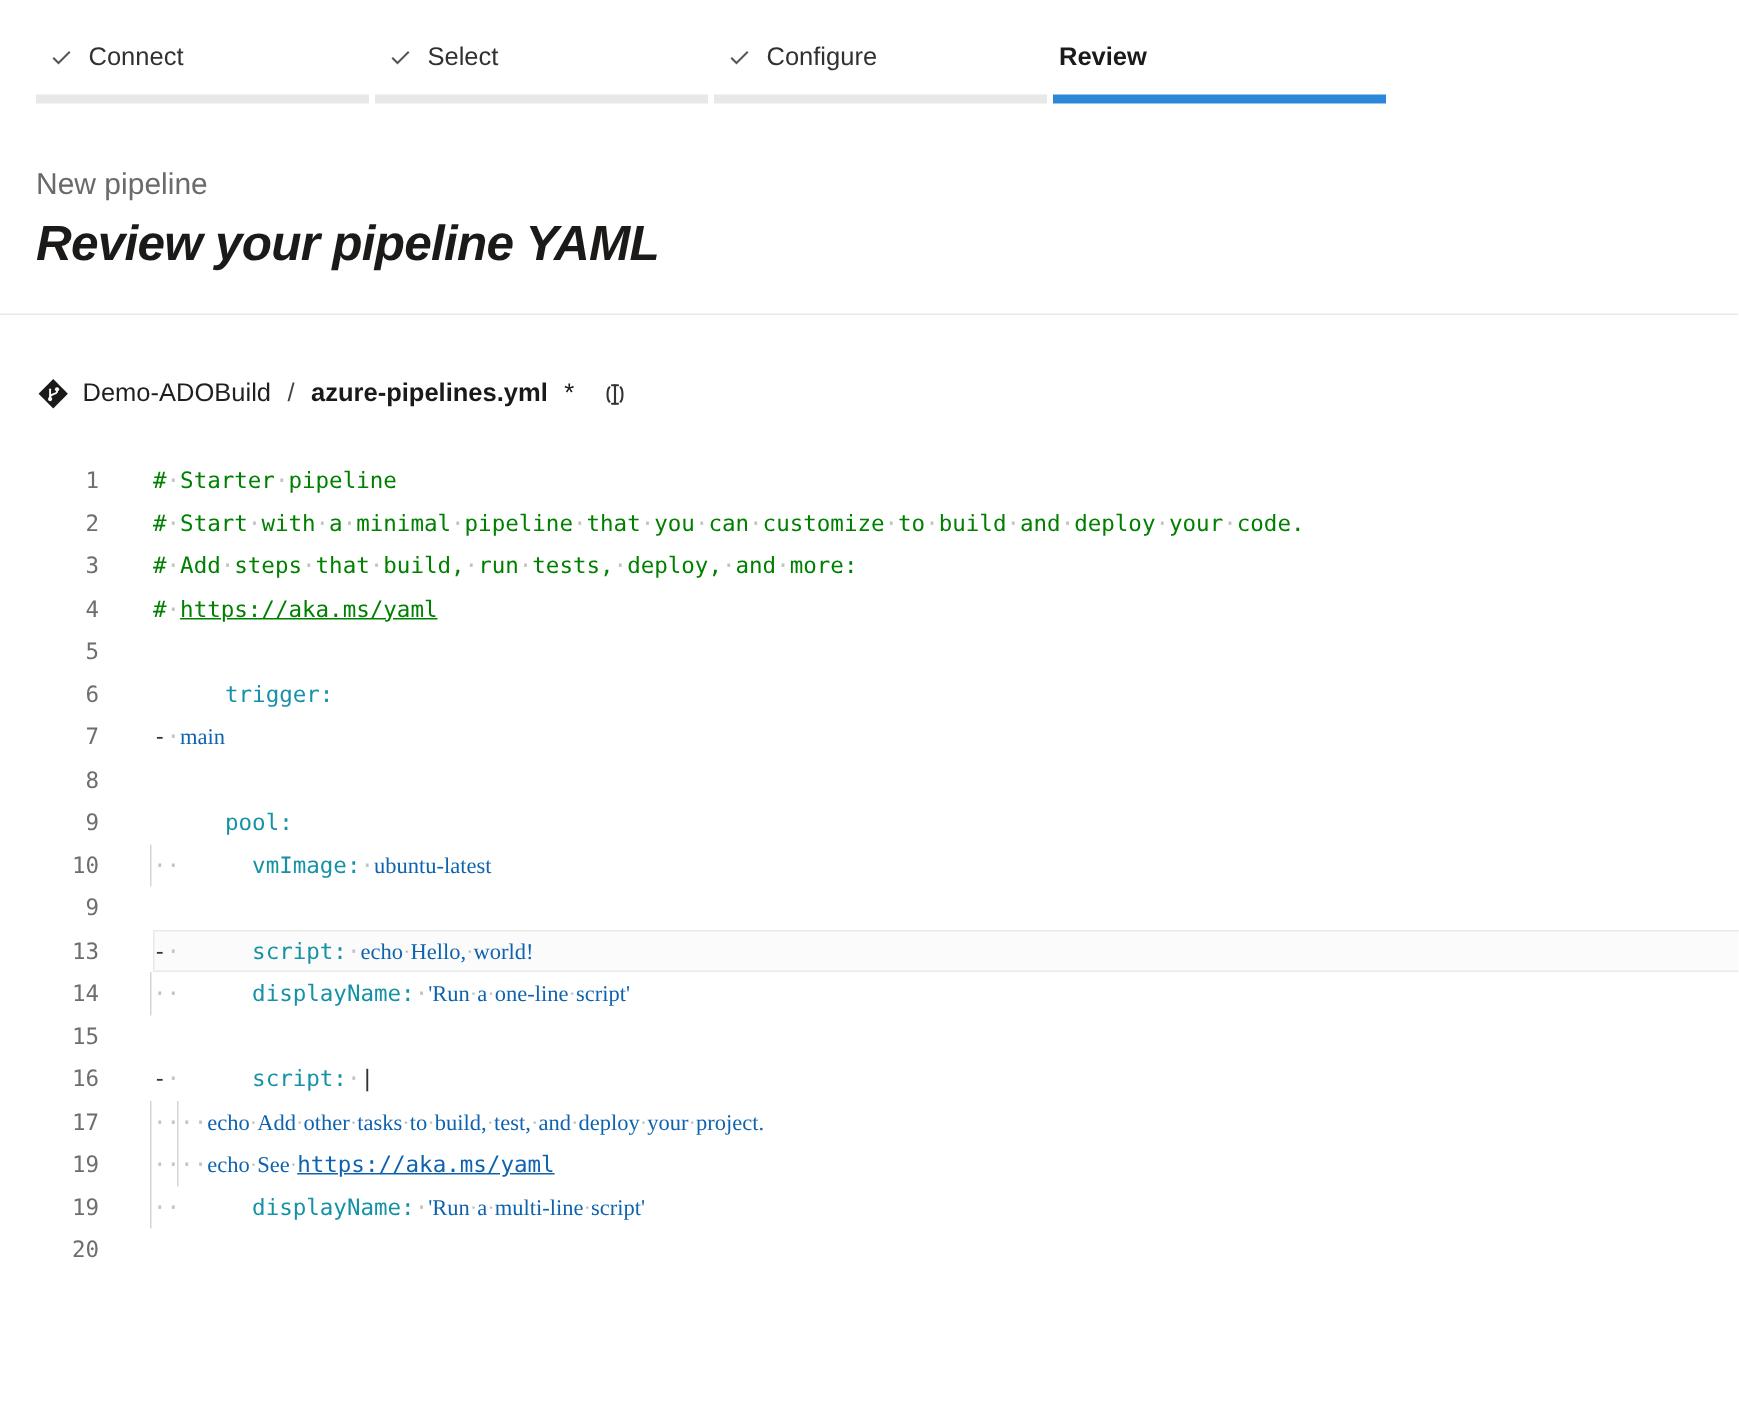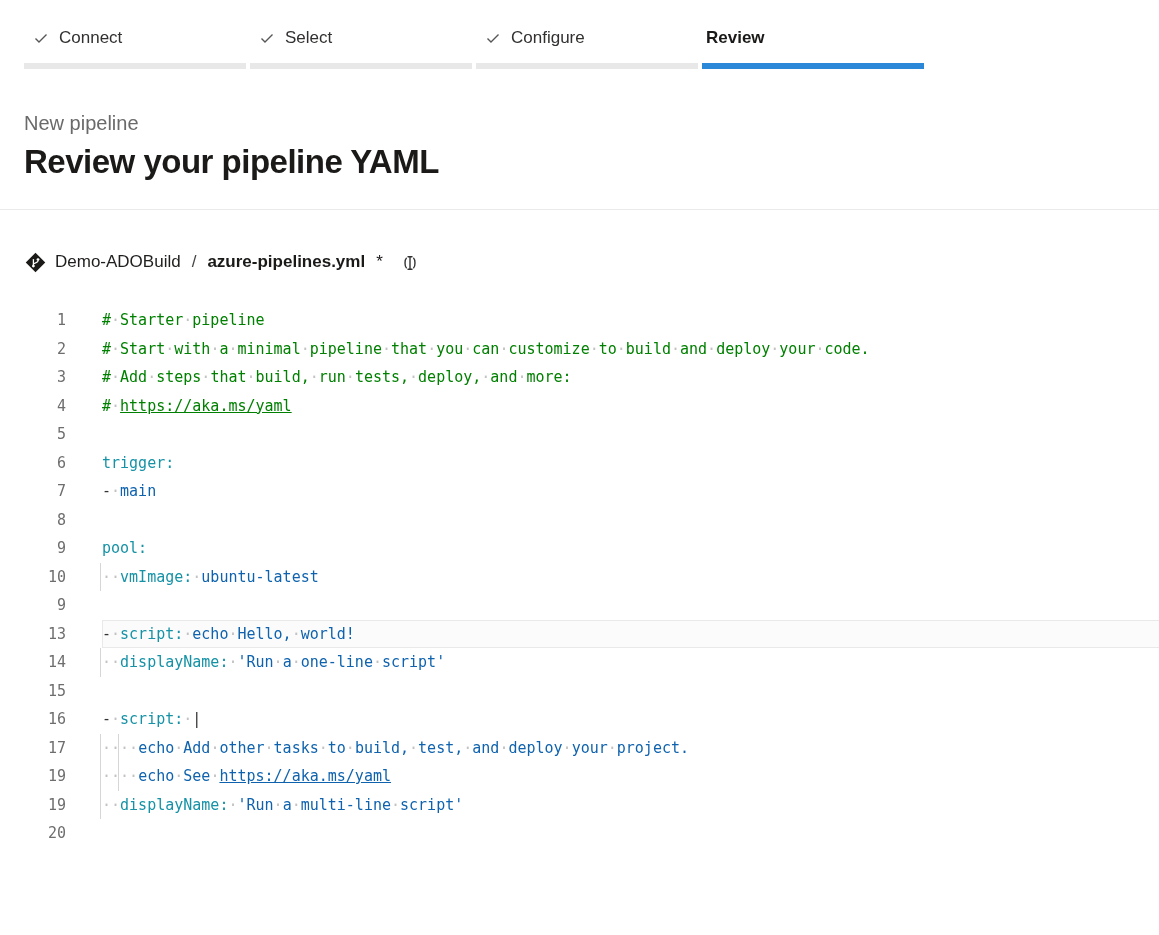--- a/index.html
+++ b/index.html
@@ -26,21 +26,21 @@
   .step.active .step-label-row{padding-left:4px;}
   .step-label{font-size:17px;color:#323130;}
   .step.active .step-label{font-weight:700;color:#1b1a19;}
   .step-bar{height:6px;background:var(--step-bar-gray);margin-top:14px;}
   .step.active .step-bar{background:var(--accent-blue);}
   .check-icon{width:16px;height:16px;flex:0 0 auto;}
 
   
   .subheader{padding:42px 16px 0 24px;}
   .eyebrow{font-size:20px;color:#6a6a6a;line-height:24px;}
-  .page-title{margin:6px 0 0 0;font-size:33px;font-weight:700;letter-spacing:-0.5px;color:#1b1a19;line-height:42px;}
+  .page-title{margin:6px 0 0 0;font-size:33px;font-weight:700;letter-spacing:-0.5px;color:#1b1a19;line-height:42px;font-style:italic;}
   .divider{height:1px;background:#eaeaea;margin-top:26px;}
 
   
   .breadcrumb{display:flex;gap:9px;padding:42px 0 0 25px;font-size:17px;}
   .crumb-repo{color:#201f1e;}
   .crumb-sep{color:#484644;padding:0 2px;}
   .crumb-file{font-weight:700;color:#1b1a19;}
   .crumb-mod{color:#1b1a19;margin-left:2px;}
   .rename-btn{margin-left:8px;display:flex;align-items:center;cursor:pointer;background:none;border:none;padding:0;}
 
@@ -48,22 +48,22 @@
   .editor{margin-top:33px;font-family:"DejaVu Sans Mono","Liberation Mono",monospace;font-size:15px;}
   .code-line{display:flex;height:28.5px;line-height:28.5px;white-space:pre;}
   .ln{width:66px;text-align:right;color:var(--line-number-gray);flex:0 0 auto;user-select:none;}
   .lc{flex:1;margin-left:36px;position:relative;}
   .code-line.cur .lc{background:var(--current-line-bg);
       box-shadow:inset 1px 1px 0 var(--current-line-border),inset 0 -1px 0 var(--current-line-border);}
   .ig{position:absolute;top:0;bottom:0;width:1px;background:var(--indent-guide);}
   .tk{color:var(--default-text);}
   .tk.com{color:var(--comment-green);}
   .tk.comlink{color:var(--comment-green);text-decoration:underline;cursor:pointer;}
-  .tk.key{color:var(--key-teal);}
-  .tk.val{color:var(--value-blue);}
+  .tk.key{color:var(--key-teal);margin-left:48px;}
+  .tk.val{color:var(--value-blue);font-family:Liberation Serif, serif;}
   .tk.vallink{color:var(--value-blue);text-decoration:underline;cursor:pointer;}
   .tk i{font-style:normal;color:var(--whitespace-dot);}
 </style>
 </head>
 <body>
 
 <div class="page">
 
   <div class="stepper">
       <div class="step">

